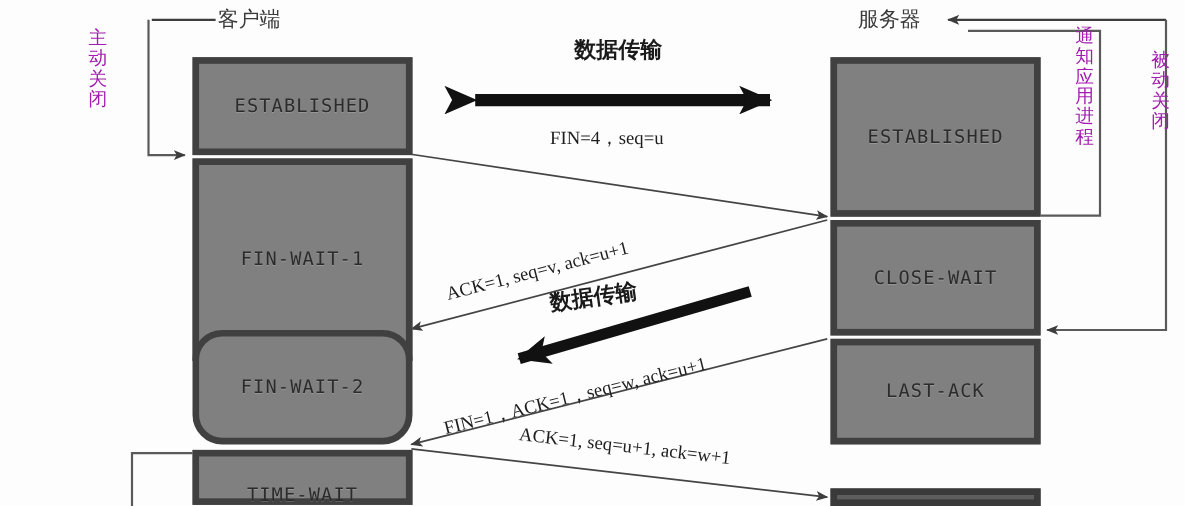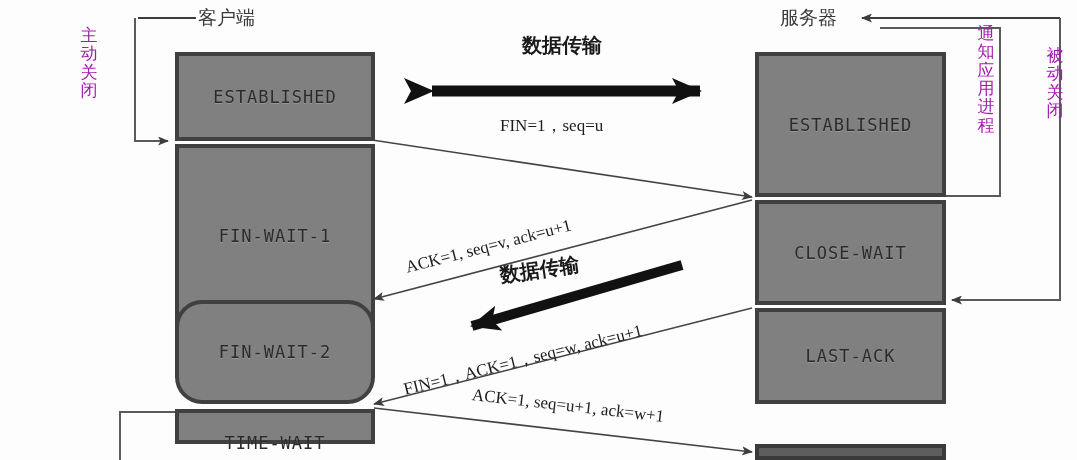--- a/index.html
+++ b/index.html
@@ -19,21 +19,21 @@
     position: absolute;
     left: 0;
     top: 0;
     width: 1077px;
     height: 460px;
     overflow: visible;
   }
   .state-box {
     position: absolute;
     background: #808080;
-    border: 4px solid #404040;
+    border: 6px solid #404040;
     box-sizing: border-box;
     display: flex;
     align-items: center;
     justify-content: center;
     color: #2b2b2b;
     font-family: "DejaVu Sans Mono", "Liberation Mono", monospace;
     font-size: 17px;
     letter-spacing: 1px;
     text-shadow: 0 1px 0 rgba(255,255,255,0.18);
   }
@@ -154,21 +154,21 @@
 
   <div class="state-box" style="left:175px; top:52px; width:200px; height:89px;">
     <span>ESTABLISHED</span>
   </div>
   <div class="state-box" style="left:175px; top:144px; width:200px; height:184px;">
     <span>FIN-WAIT-1</span>
   </div>
   <div class="state-box" style="left:175px; top:300px; width:200px; height:104px;border-radius:27px;">
     <span>FIN-WAIT-2</span>
   </div>
-  <div class="state-box" style="left:175px; top:409px; width:200px; height:35px;text-align:right;">
+  <div class="state-box" style="left:175px; top:409px; width:200px; height:50px;text-align:right;">
     <span style="position:relative; top:16px;">TIME-WAIT</span>
   </div>
 
   <div class="state-box" style="left:755px; top:52px; width:191px; height:145px;">
     <span>ESTABLISHED</span>
   </div>
   <div class="state-box" style="left:755px; top:200px; width:191px; height:105px;">
     <span>CLOSE-WAIT</span>
   </div>
   <div class="state-box" style="left:755px; top:308px; width:191px; height:96px;">
@@ -181,21 +181,21 @@
   <div class="endpoint-label" style="left:198px; top:5px;">客户端</div>
   <div class="endpoint-label" style="left:780px; top:5px;">服务器</div>
 
   <div class="vlabel" style="left:78px; top:26px;">主动关闭</div>
   <div class="vlabel" style="left:975px; top:24px;">通知应用进程</div>
   <div class="vlabel" style="left:1044px; top:46px;">被动关闭</div>
 
   <div class="bold-label" style="left:522px; top:32px;">数据传输</div>
   <div class="bold-label" style="left:500px; top:262px; transform:rotate(-8deg); transform-origin:left center;">数据传输</div>
 
-  <div class="flow-label" style="left:500px; top:114px; transform:rotate(0deg);">FIN=1，seq=u</div>
+  <div class="flow-label" style="left:500px; top:114px; transform:rotate(0deg);">FIN=4，seq=u</div>
 
   <div class="flow-label" style="left:406px; top:258px; transform:rotate(-14.5deg);">ACK=1, seq=v, ack=u+1</div>
 
   <div class="flow-label" style="left:404px; top:378px; transform:rotate(-14deg);">FIN=1，ACK=1，seq=w, ack=u+1</div>
 
   <div class="flow-label" style="left:472px; top:385px; transform:rotate(6.5deg);">ACK=1, seq=u+1, ack=w+1</div>
 
 </div>
 
 </body></html>

